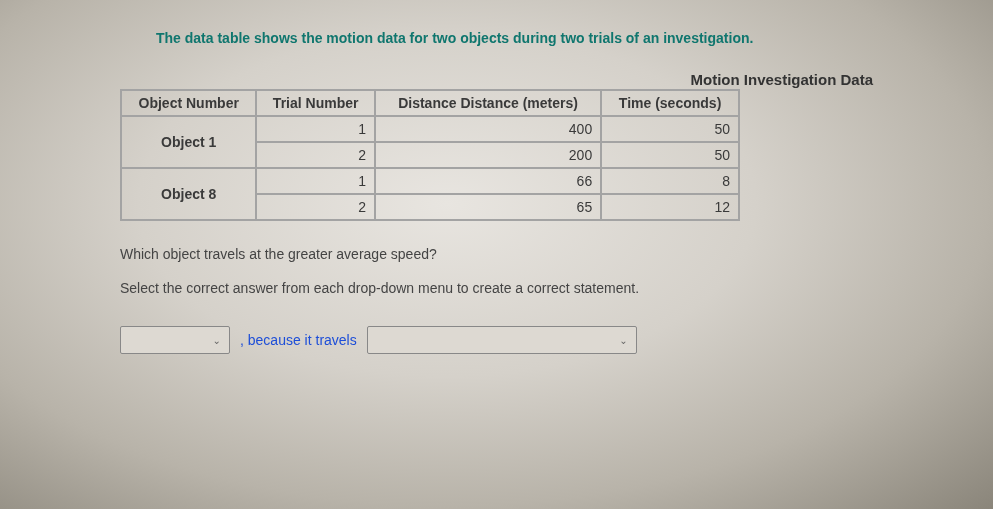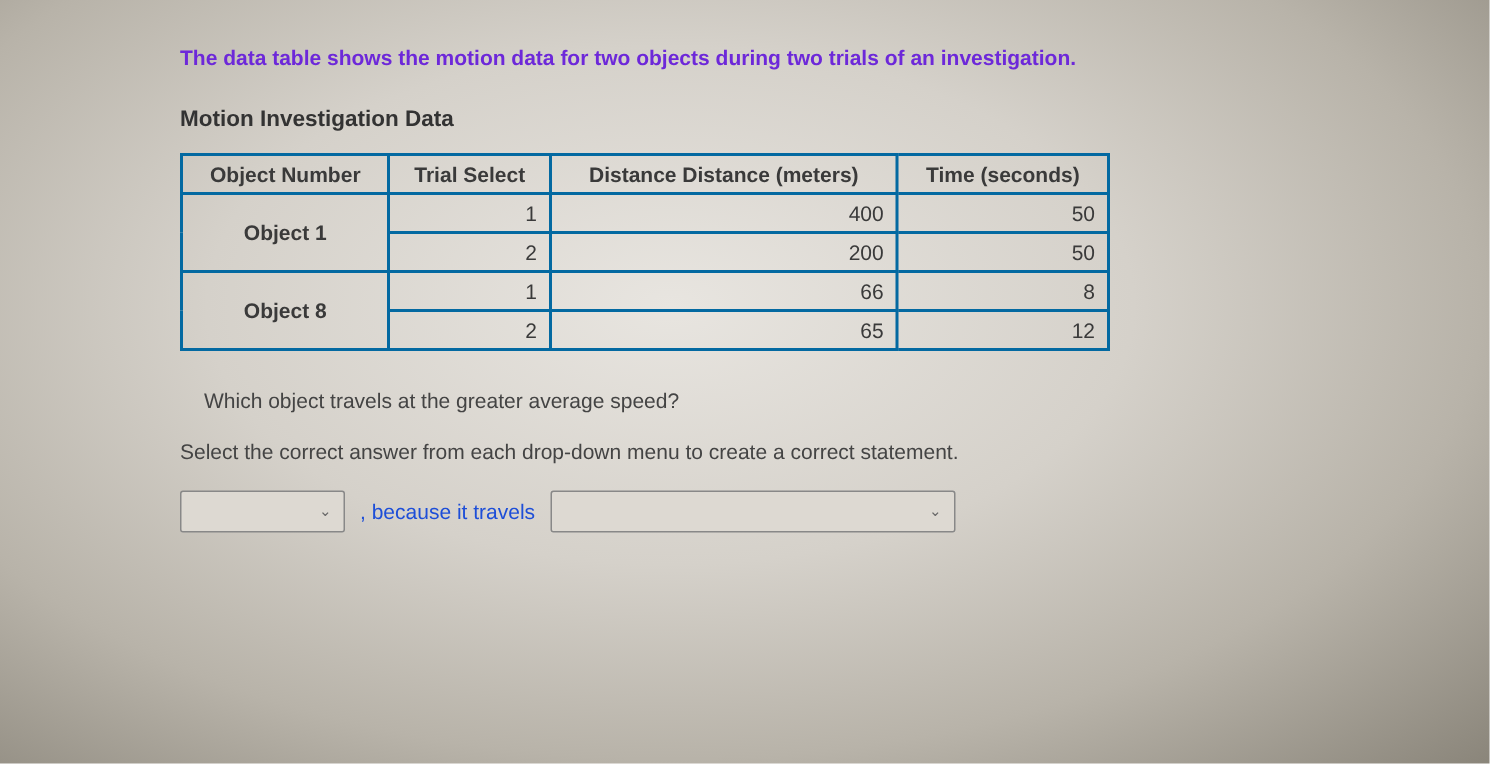--- a/index.html
+++ b/index.html
@@ -11,64 +11,64 @@
       width: 993px;
       height: 509px;
       background: radial-gradient(ellipse at 45% 40%, #e8e5e0 0%, #d5d1ca 40%, #b8b3a9 70%, #8a857a 100%);
       font-family: Verdana, Geneva, sans-serif;
       color: #3a3a3a;
       padding: 30px 120px 30px 120px;
       overflow: hidden;
     }
     .intro-text {
       font-size: 14px;
-      color: #6d28d9;
+      color: #0f766e;
       margin-bottom: 25px;
       font-weight: bold;
+      margin-left: 36px;
     }
     .table-title {
-      text-align: left;
+      text-align: right;
       font-weight: bold;
       font-size: 15px;
-      margin-bottom: 14px;
+      margin-bottom: 1px;
       color: #333;
     }
     table {
       border-collapse: collapse;
       margin-bottom: 25px;
       width: 620px;
     }
     th, td {
-      border: 2px solid #0369a1;
+      border: 2px solid #a3a3a3;
       padding: 4px 8px;
       font-size: 14px;
     }
     th {
       font-weight: bold;
       text-align: center;
       background: transparent;
     }
     td {
       text-align: right;
     }
     td.obj-cell {
       text-align: center;
       font-weight: bold;
       vertical-align: middle;
     }
     .question {
       font-size: 14px;
       color: #444;
       margin-bottom: 18px;
-      margin-left: 16px;
     }
     .instruction {
       font-size: 14px;
       color: #444;
-      margin-bottom: 18px;
+      margin-bottom: 30px;
     }
     .answer-row {
       display: flex;
       align-items: center;
       gap: 10px;
       font-size: 14px;
     }
     .dropdown {
       display: inline-flex;
       align-items: center;
@@ -98,21 +98,21 @@
 <body>
 
 <div class="intro-text">The data table shows the motion data for two objects during two trials of an investigation.</div>
 
 <div class="table-title">Motion Investigation Data</div>
 
 <table>
   <thead>
     <tr>
       <th>Object Number</th>
-      <th>Trial Select</th>
+      <th>Trial Number</th>
       <th>Distance Distance (meters)</th>
       <th>Time (seconds)</th>
     </tr>
   </thead>
   <tbody>
     <tr>
       <td class="obj-cell" rowspan="2">Object 1</td>
       <td>1</td>
       <td>400</td>
       <td>50</td>

